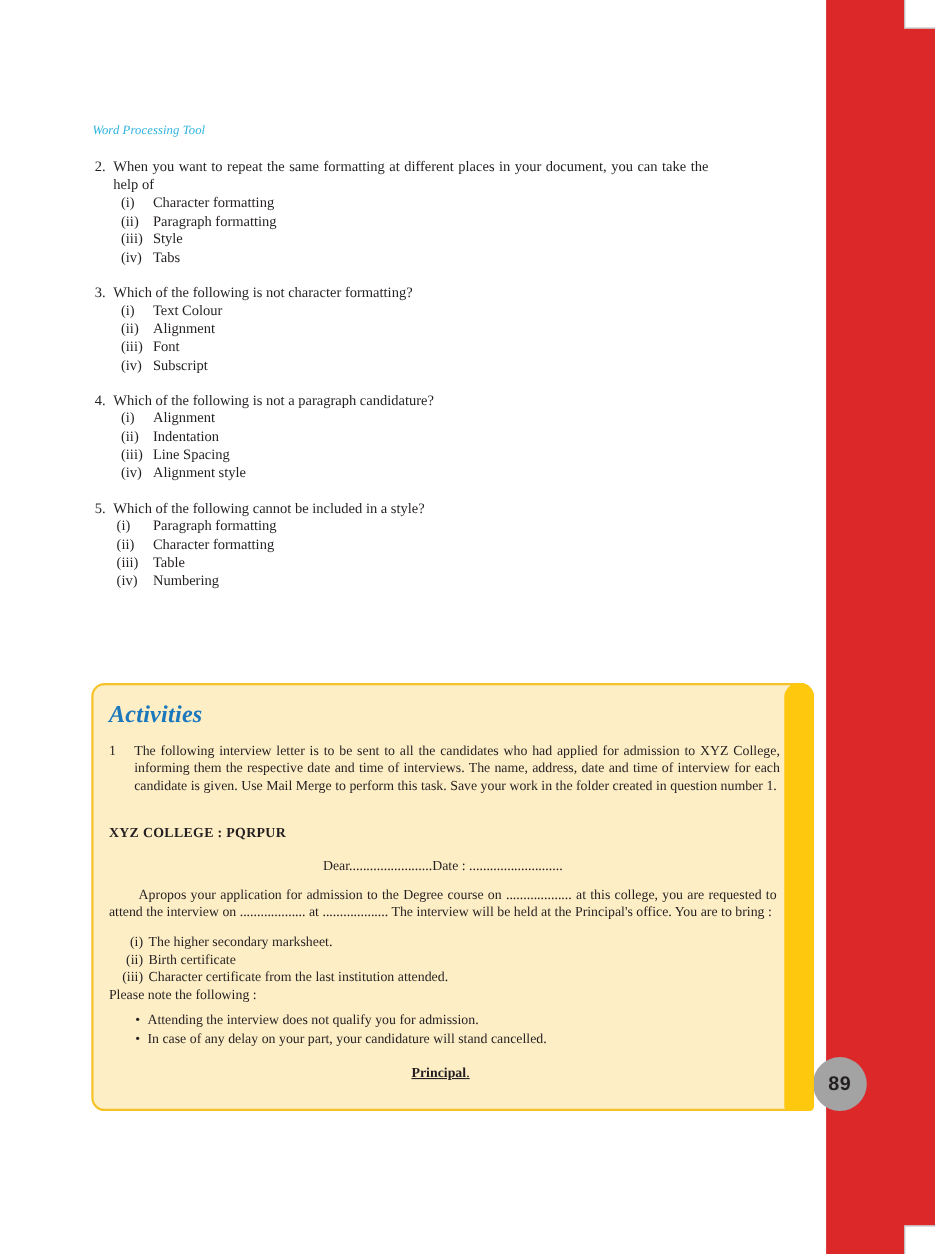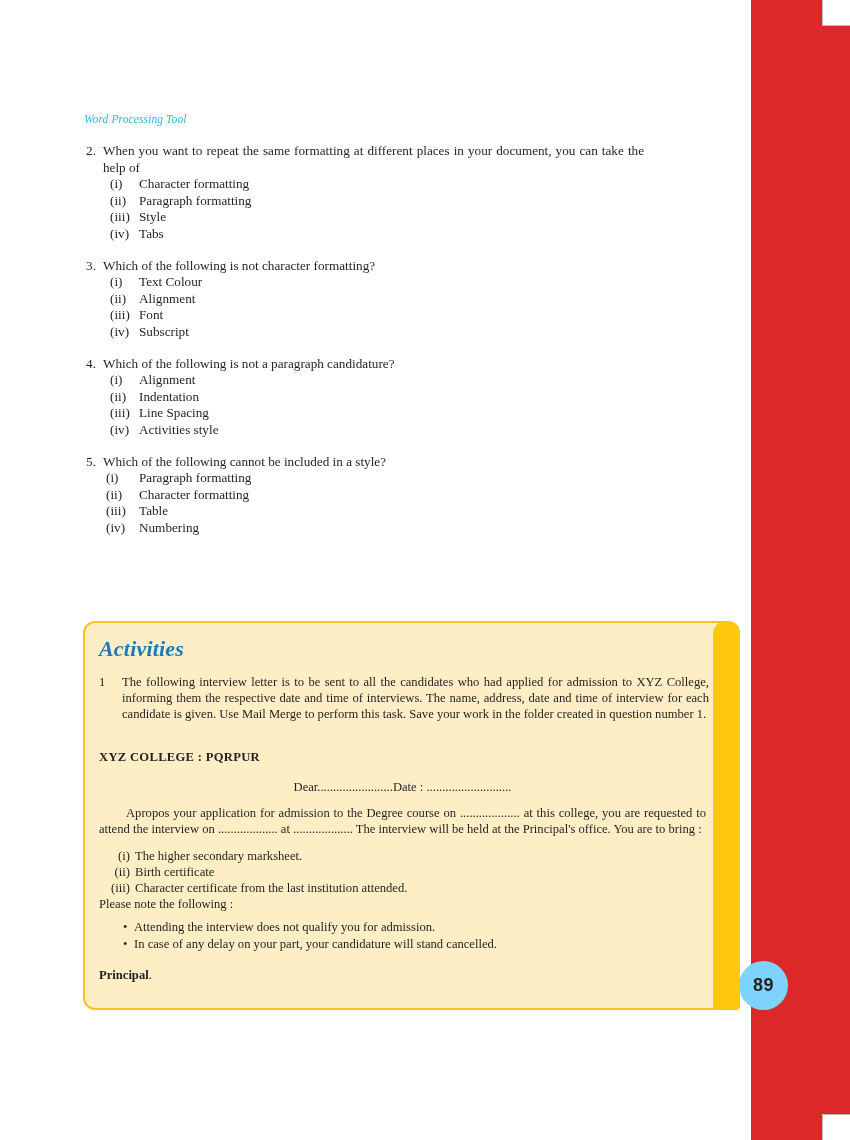--- a/index.html
+++ b/index.html
@@ -43,21 +43,21 @@
     width: 40px;
     height: 38px;
   }
   .page-number-badge {
     position: absolute;
     left: 739px;
     top: 961px;
     width: 49px;
     height: 49px;
     border-radius: 50%;
-    background: #7dd3fc;
+    background: #a3a3a3;
     display: flex;
     align-items: center;
     justify-content: center;
     font-family: "Liberation Sans", sans-serif;
     font-size: 18px;
     font-weight: bold;
     color: #231f20;
     letter-spacing: 0.5px;
   }
 
@@ -224,24 +224,25 @@
     padding-left: 24px;
   }
   .bullet-line {
     display: flex;
     line-height: 16.4px;
   }
   .bullet-dot {
     flex: 0 0 11px;
   }
   .signature {
-    text-align: left;
+    text-align: center;
     font-weight: bold;
     margin-top: 16px;
     padding-right: 4px;
+    text-decoration: underline;
   }
   .signature .dot {
     font-weight: normal;
   }
 </style>
 </head>
 <body>
 
 <div class="red-bar"></div>
 <div class="notch notch-top"></div>
@@ -315,21 +316,21 @@
       <div class="q-option">
         <span class="opt-label">(ii)</span>
         <span>Indentation</span>
       </div>
       <div class="q-option">
         <span class="opt-label">(iii)</span>
         <span>Line Spacing</span>
       </div>
       <div class="q-option">
         <span class="opt-label">(iv)</span>
-        <span>Activities  style</span>
+        <span>Alignment  style</span>
       </div>
     </div>
   </div>
 
   <div class="q-block">
     <div class="q-head">
       <span class="q-num">5.</span>
       <span class="q-text">Which of the following cannot be included in a style?</span>
     </div>
     <div class="q-options indent-shift">

